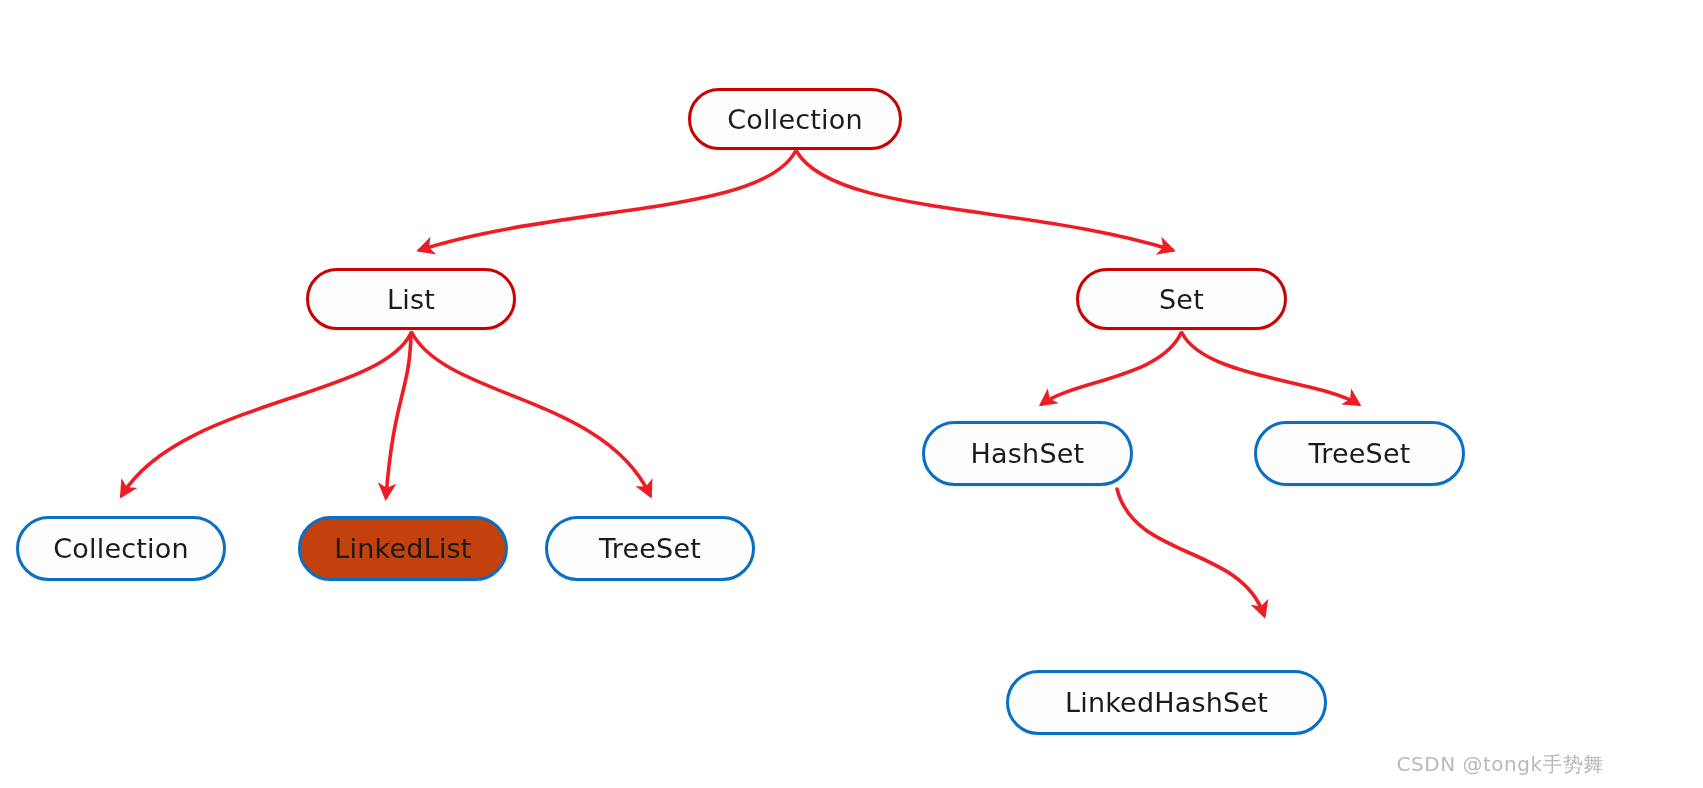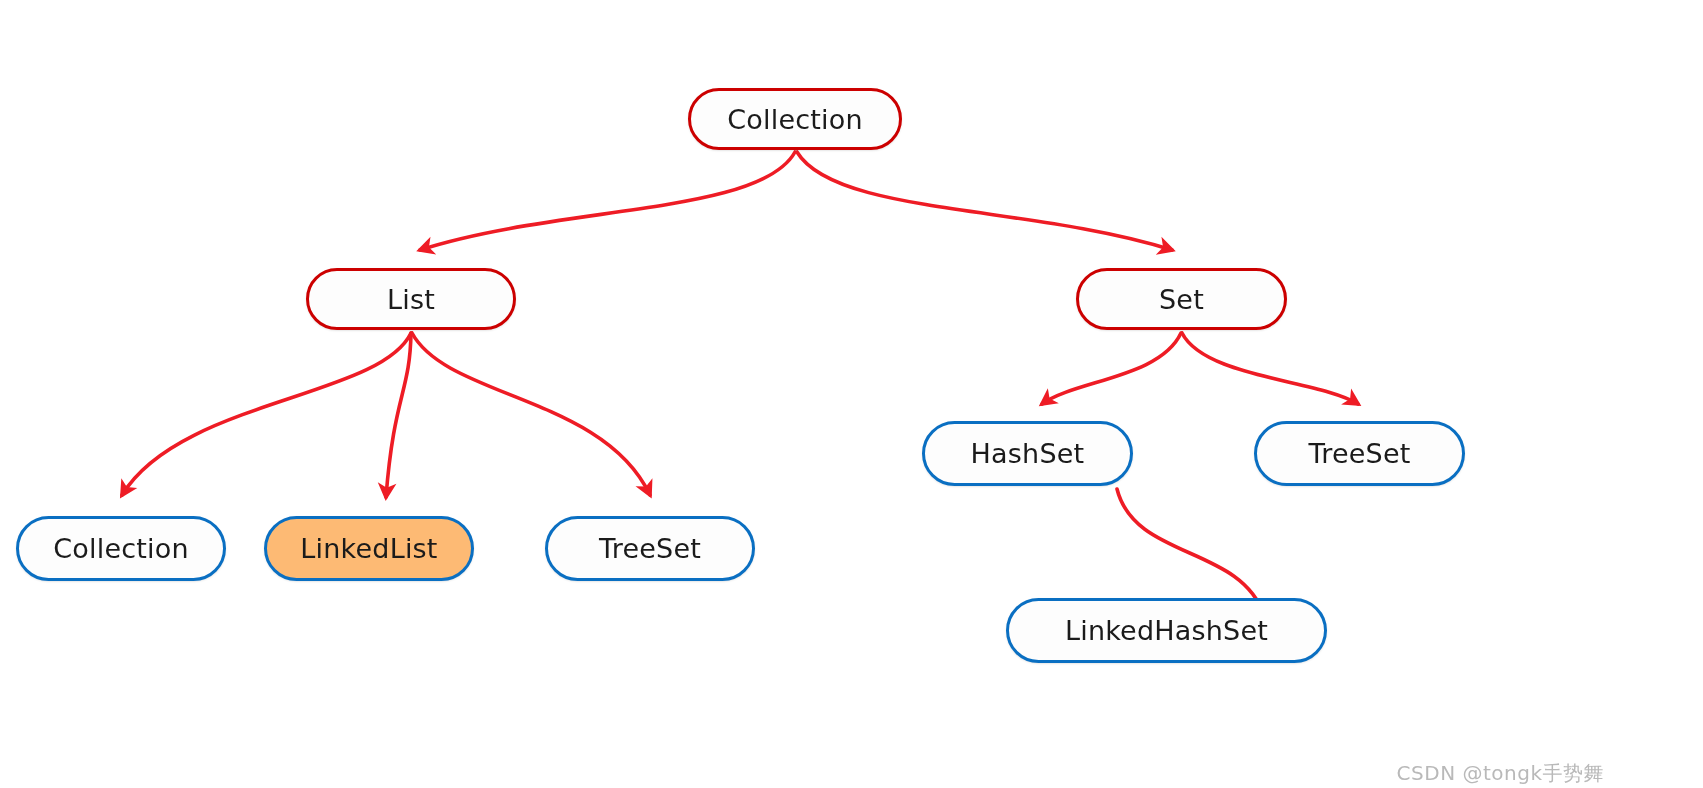--- a/index.html
+++ b/index.html
@@ -50,21 +50,21 @@
     box-shadow: 0 1px 2px rgba(0,0,0,0.10);
   }
   .node.blue {
     border-color: #0a6fc2;
     box-shadow: 0 1px 2px rgba(0,0,0,0.10);
     justify-content: center;
   }
   .watermark {
     position: absolute;
     right: 18px;
-    bottom: 1px;
+    bottom: 10px;
     font-size: 20px;
     color: #b9b9b9;
     letter-spacing: 0.5px;
     white-space: nowrap;
     z-index: 4;
   }
   .cursor {
     position: absolute;
     z-index: 6;
     pointer-events: none;
@@ -102,37 +102,37 @@
   </div>
 
   <div class="node red" style="left: 306px; top: 268px; width: 210px; height: 62px; border-color: rgb(204, 0, 0); background: rgb(253, 253, 253);">
     <span class="node-label">List</span>
   </div>
 
   <div class="node blue" style="left: 16px; top: 516px; width: 210px; height: 65px; border-color: rgb(10, 111, 194); background: rgb(253, 253, 253);">
     <span class="node-label">Collection</span>
   </div>
 
-  <div class="node blue" style="left: 264px; top: 516px; width: 210px; height: 65px; border-color: rgb(10, 111, 194); background: #fdba74;">
+  <div class="node blue" style="left: 298px; top: 516px; width: 210px; height: 65px; border-color: rgb(10, 111, 194); background: #c2410c;">
     <span class="node-label">LinkedList</span>
   </div>
 
   <div class="node blue" style="left: 545px; top: 516px; width: 210px; height: 65px; border-color: rgb(10, 111, 194); background: rgb(253, 253, 253);">
     <span class="node-label">TreeSet</span>
   </div>
 
   <div class="node blue" style="left: 922px; top: 421px; width: 211px; height: 65px; border-color: rgb(10, 111, 194); background: rgb(253, 253, 253);">
     <span class="node-label">HashSet</span>
   </div>
 
   <div class="node blue" style="left: 1254px; top: 421px; width: 211px; height: 65px; border-color: rgb(10, 111, 194); background: rgb(253, 253, 253);">
     <span class="node-label">TreeSet</span>
   </div>
 
-  <div class="node blue" style="left: 1006px; top: 598px; width: 321px; height: 65px; border-color: rgb(10, 111, 194); background: rgb(253, 253, 253);">
+  <div class="node blue" style="left: 1006px; top: 670px; width: 321px; height: 65px; border-color: rgb(10, 111, 194); background: rgb(253, 253, 253);">
     <span class="node-label">LinkedHashSet</span>
   </div>
 
   <div class="watermark" style="color: rgb(185, 185, 185);">CSDN @tongk手势舞</div>
 
   <svg class="cursor" width="22" height="30" viewBox="0 0 22 30" xmlns="http://www.w3.org/2000/svg" style="left: 1628px; top: 602px;">
     <path d="M 2,2 L 2,22 L 7,17.5 L 10.5,25.5 L 13.5,24 L 10,16.5 L 16.5,16 Z" fill="#ffffff" stroke="#444444" stroke-width="1.4" stroke-linejoin="round"></path>
   </svg>
 
 </div>

